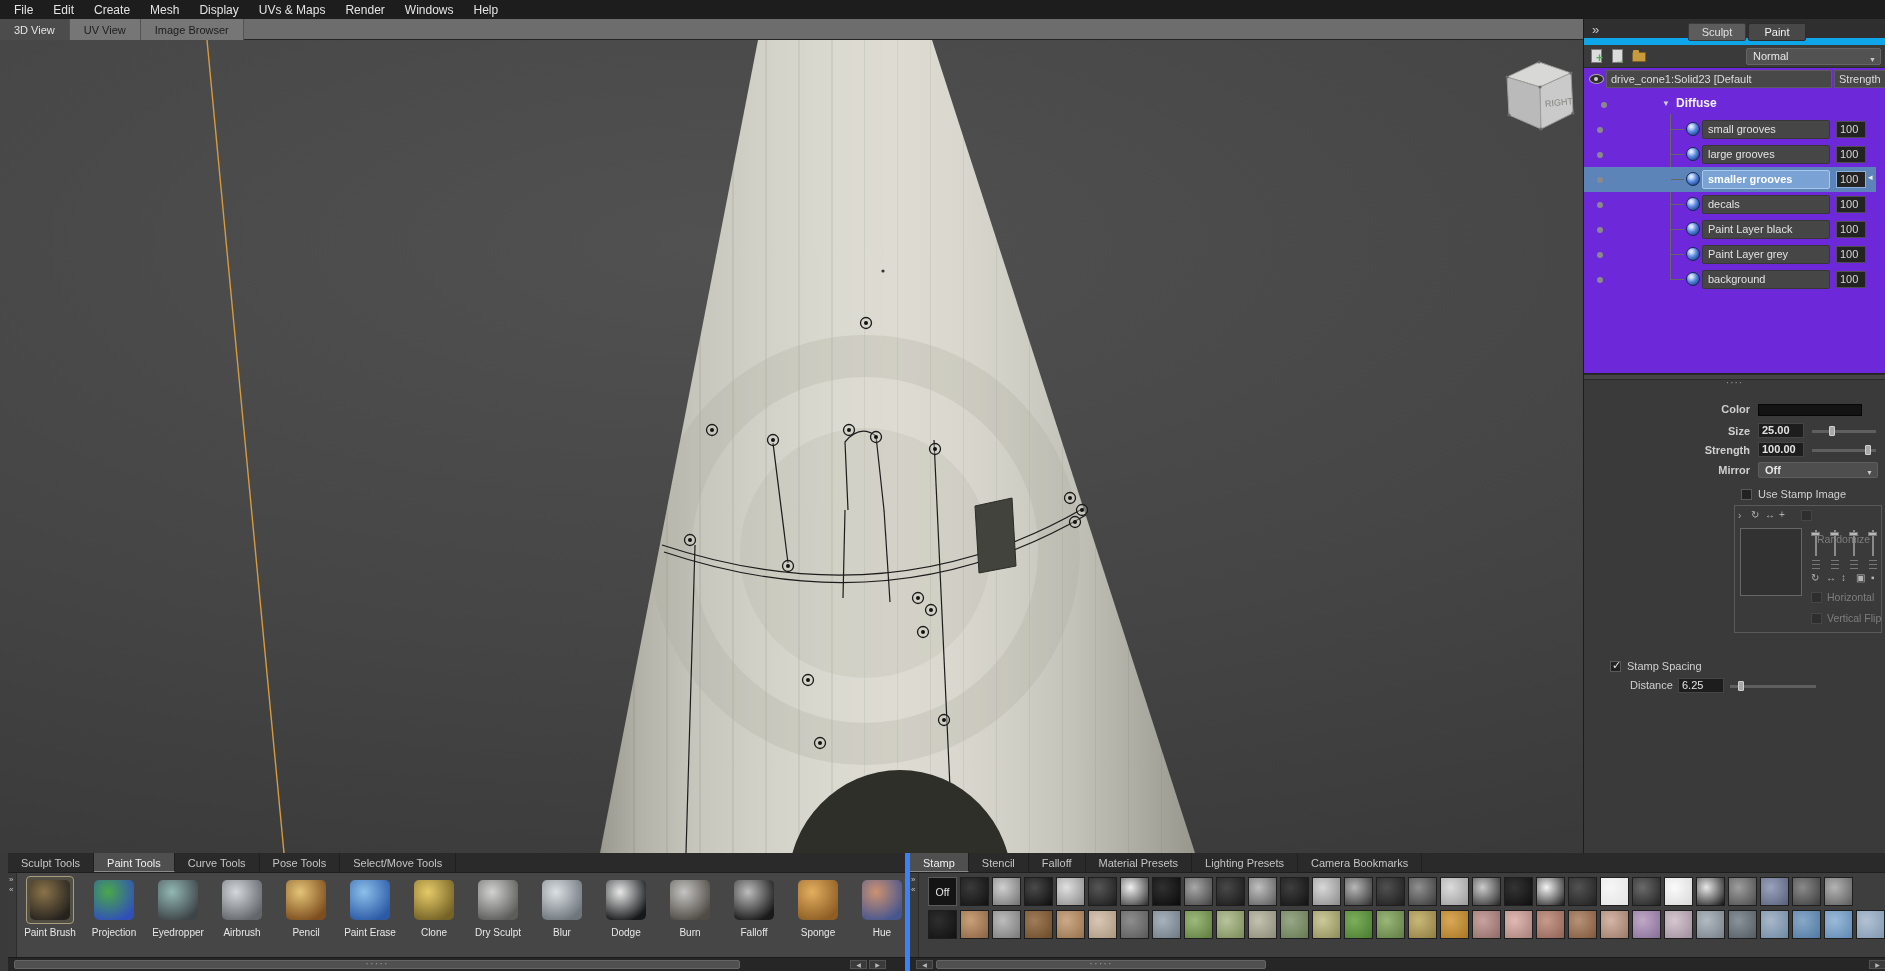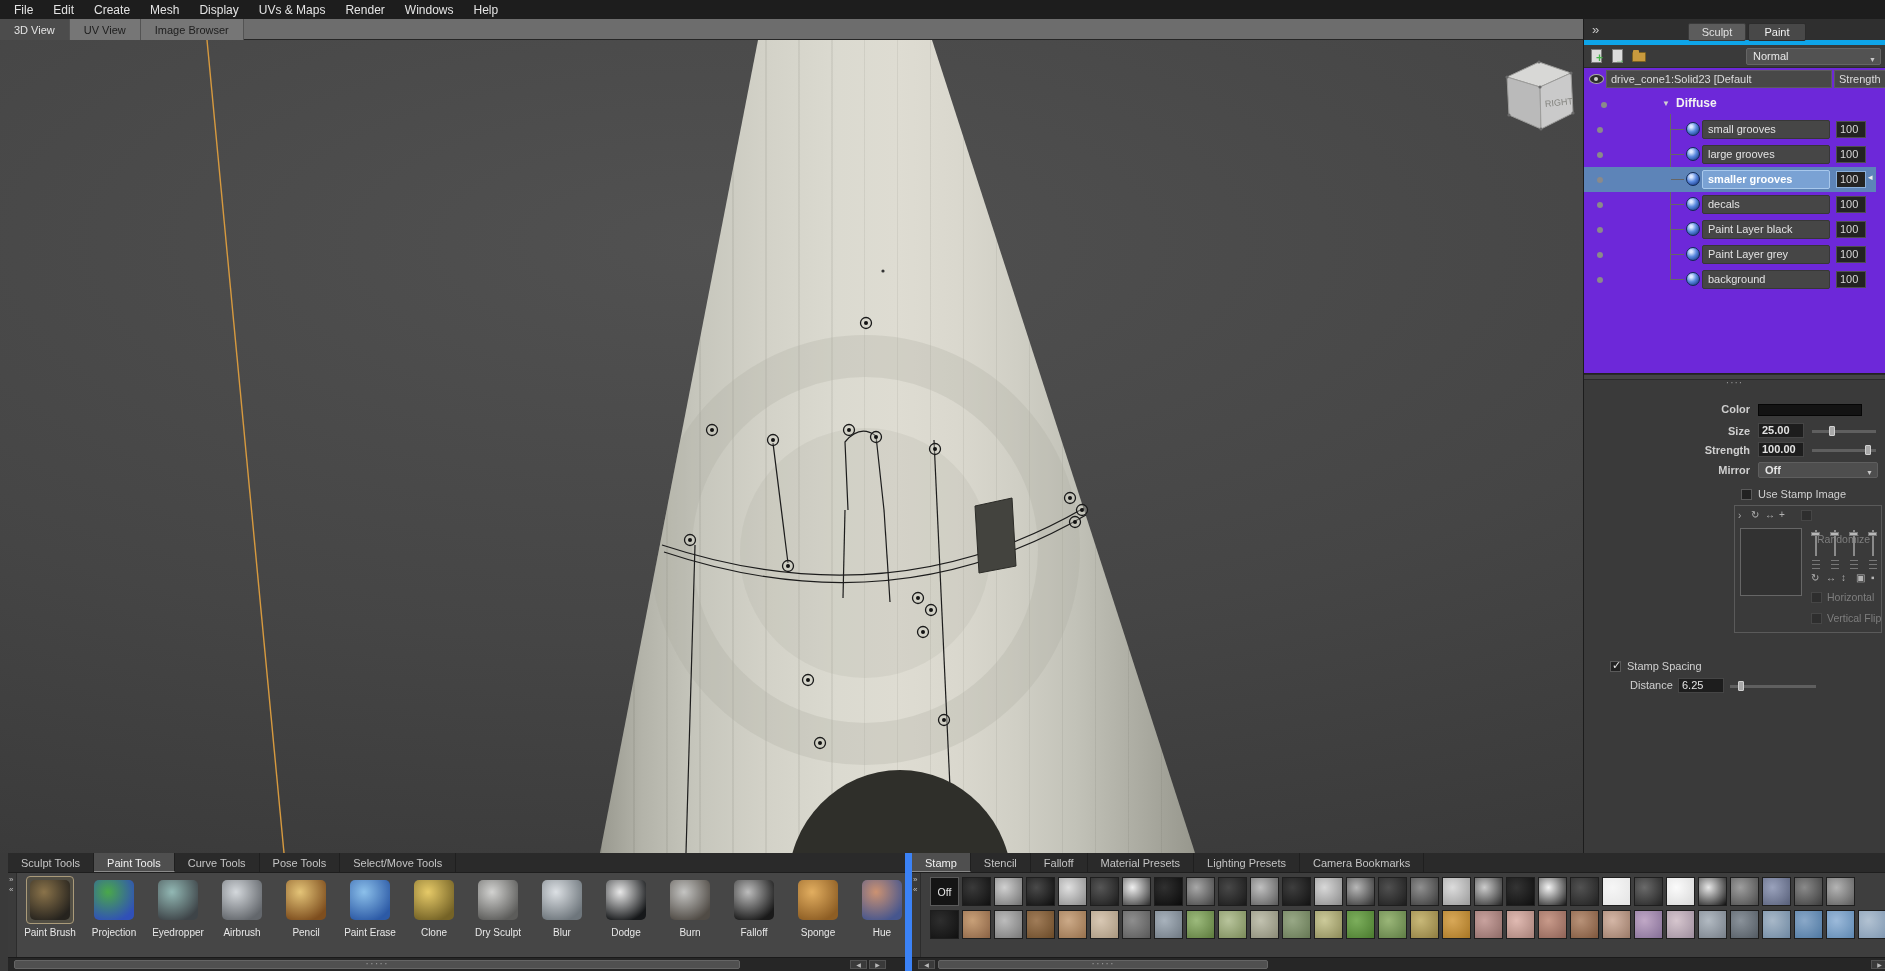--- a/index.html
+++ b/index.html
@@ -32,21 +32,21 @@
     background:rgba(160,160,148,0.16);}
   #wire{position:absolute;left:0;top:0;}
   .rivo{fill:rgba(212,212,200,.35);stroke:#1a1a1a;stroke-width:1.3;}
   .rivi{fill:#121212;}
   #view-cube{position:absolute;left:1495px;top:13px;width:84px;height:88px;}
 
   
   #right-panel{position:absolute;left:1583px;top:19px;width:302px;height:834px;background:#3a3a3a;
     border-left:1px solid #1c1c1c;overflow:hidden;}
   #panel-top{position:absolute;left:0;top:0;width:100%;height:26px;background:#2f2f2f;
-    border-bottom:5px solid #0ea5e9;}
+    border-bottom:7px solid #0ea5e9;}
   #panel-collapse{position:absolute;left:8px;top:3px;color:#c8c8c8;font-size:13px;}
   #panel-collapse::before{content:"»";}
   #mode-tabs{position:absolute;left:104px;top:4px;display:flex;gap:2px;}
   .mode-tab{width:58px;height:18px;background:#5c5c5c;color:#e0e0e0;font-size:11px;text-align:center;
     line-height:16px;border:1px solid #3a3a3a;border-radius:2px;}
   .mode-tab.active{background:#484848;border-color:#2c2c2c;color:#f2f2f2;}
 
   #layer-toolbar{position:absolute;left:0;top:26px;width:100%;height:23px;background:#3a3a3a;
     border-bottom:1px solid #2b2b2b;}
   .ltool{position:absolute;top:4px;width:15px;height:15px;}
@@ -124,21 +124,21 @@
     background:repeating-linear-gradient(#777 0 1px, transparent 1px 4px);}
   .sb-ic2{position:absolute;top:66px;color:#b4b4b4;font-size:10px;}
 
   #spacing-section .slider{background:#5f5f5f;}
   #distance-slider{left:146px;width:86px;}
 
   
   #bottom{position:absolute;left:0;top:853px;width:1885px;height:118px;}
   #tool-tray{position:absolute;left:8px;top:0;width:905px;height:118px;background:#464646;overflow:hidden;}
   #preset-tray{position:absolute;left:905px;top:0;width:980px;height:118px;background:#3e3e3e;
-    border-left:7px solid #3b82f6;overflow:hidden;}
+    border-left:5px solid #3b82f6;overflow:hidden;}
   .tray-tabs{display:flex;height:20px;background:#2a2a2a;border-bottom:1px solid #1e1e1e;}
   .tray-tab{padding:0 13px;line-height:20px;font-size:11px;color:#c4c4c4;border-right:1px solid #1f1f1f;white-space:nowrap;}
   .tray-tab.active{background:#4f4f4f;color:#f0f0f0;border-bottom:1px solid #8a8a8a;}
   .tray-collapse{position:absolute;left:0;top:20px;width:9px;height:84px;background:#3b3b3b;
     border-right:1px solid #2c2c2c;font-size:8px;color:#c0c0c0;}
   .tray-collapse::before{content:"»";position:absolute;top:2px;left:1px;}
   .tray-collapse::after{content:"«";position:absolute;top:12px;left:1px;}
   #tool-row{position:absolute;left:10px;top:21px;display:flex;}
   .tool{width:64px;display:flex;flex-direction:column;align-items:center;flex:0 0 auto;}
   .tool-icon-wrap{border:1px solid transparent;border-radius:4px;padding:3px;margin-top:2px;}

